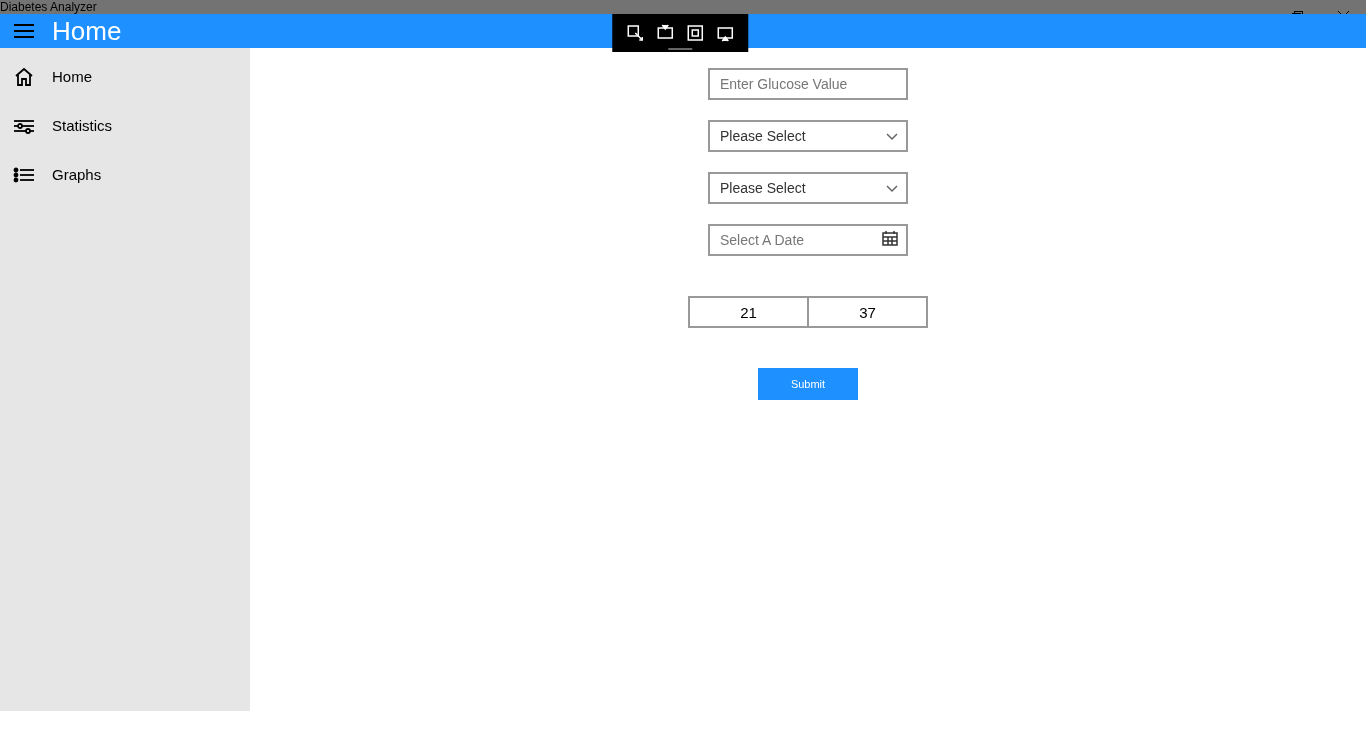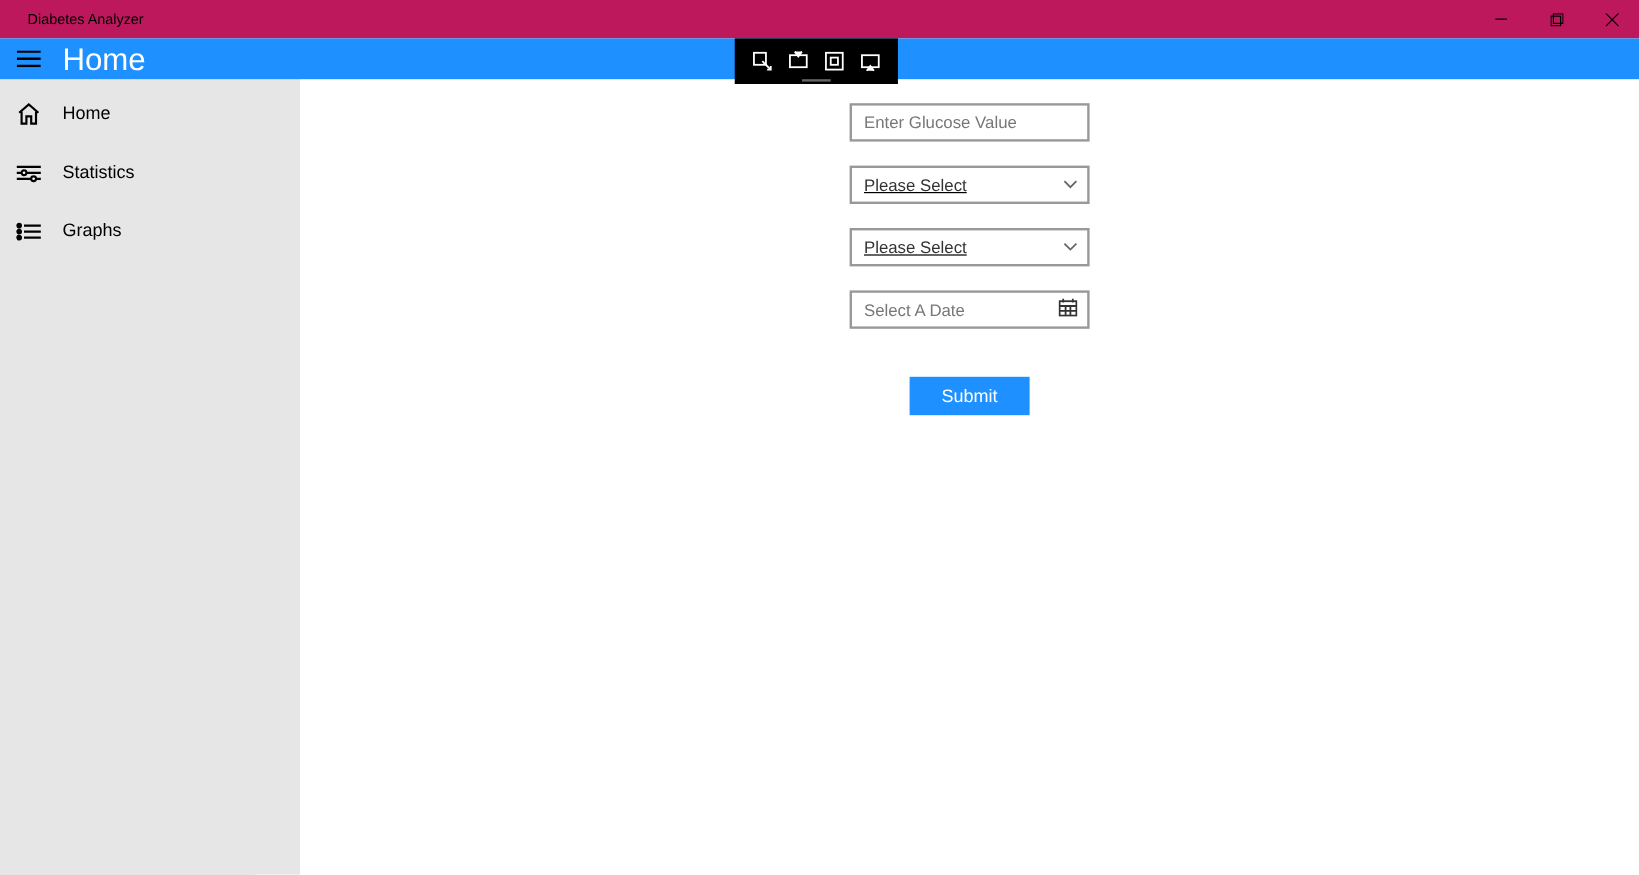--- a/index.html
+++ b/index.html
@@ -6,26 +6,26 @@
     body {
       font-family: "Segoe UI", Tahoma, Arial, sans-serif;
       background: #ffffff;
       width: 1366px;
       height: 729px;
       overflow: hidden;
       position: relative;
     }
     
     .titlebar {
-      height: 32px;
-      background: #be185d;
+      height: 14px;
+      background: #737373;
       display: flex;
       align-items: center;
       justify-content: space-between;
-      padding-left: 23px;
+      padding-left: 0;
     }
     .titlebar-title {
       font-size: 12px;
       color: #000;
     }
     .window-controls {
       display: flex;
       height: 100%;
     }
     .win-ctrl {
@@ -150,21 +150,20 @@
     .select-box {
       margin-top: 20px;
       height: 32px;
       border: 2px solid #999;
       background: #fff;
       display: flex;
       align-items: center;
       justify-content: space-between;
       padding: 0 8px 0 10px;
       cursor: pointer;
-      text-decoration: underline;
     }
     .select-value { font-size: 14px; color: #333; }
     .chevron-down svg { stroke: #666; }
 
     .date-box {
       margin-top: 20px;
       height: 32px;
       border: 2px solid #999;
       background: #fff;
       display: flex;
@@ -196,21 +195,21 @@
     .time-cell:first-child { border-right: 2px solid #999; }
 
     .submit-btn {
       margin-top: 40px;
       margin-left: 50px;
       width: 100px;
       height: 32px;
       background: #1e90ff;
       color: #fff;
       border: none;
-      font-size: 15px;
+      font-size: 11px;
       cursor: pointer;
     }
   </style>
 </head>
 <body>
 
 <div class="titlebar">
   <span class="titlebar-title">Diabetes Analyzer</span>
   <div class="window-controls">
     <div class="win-ctrl">
@@ -342,17 +341,21 @@
               <line x1="1" y1="7" x2="15" y2="7"></line>
               <line x1="4" y1="1" x2="4" y2="4"></line>
               <line x1="12" y1="1" x2="12" y2="4"></line>
               <line x1="6" y1="7" x2="6" y2="15"></line>
               <line x1="10" y1="7" x2="10" y2="15"></line>
               <line x1="1" y1="11" x2="15" y2="11"></line>
             </svg>
         </span>
       </div>
 
+      <div class="time-picker">
+        <div class="time-cell">21</div>
+        <div class="time-cell">37</div>
+      </div>
 
       <button class="submit-btn">Submit</button>
     </div>
   </div>
 </div>
 
 </body></html>

